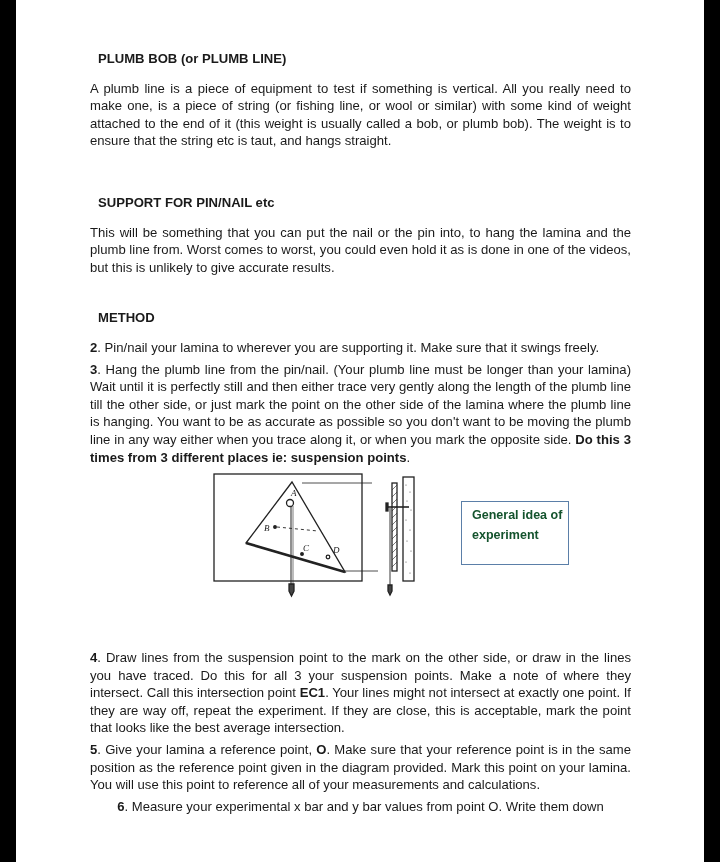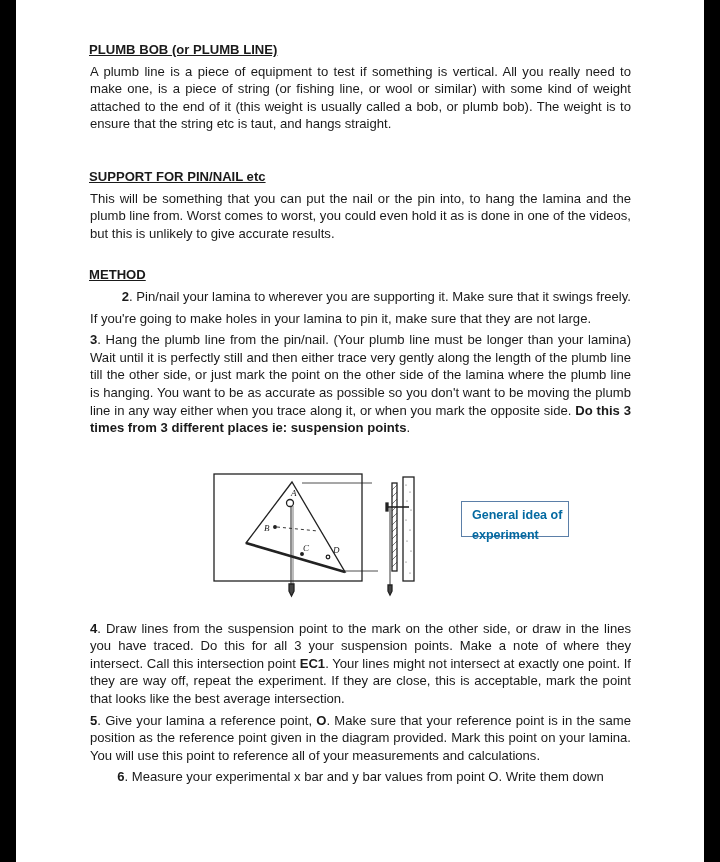--- a/index.html
+++ b/index.html
@@ -9,57 +9,56 @@
     font-family:"Liberation Sans", sans-serif;
   }
   .page {
     position:absolute; left:16px; top:0; width:688px; height:862px;
     background:#fff;
   }
   .content {
     position:absolute; left:70px; top:38px; width:549px;
     color:#1a1a1a; font-size:13.1px; line-height:17.6px;
   }
-  .h { font-weight:bold; margin:3px;text-decoration:underline; }
+  .h { font-weight:bold; margin:12px; }
   p { margin:4px; text-align:justify; }
   .gap1 { height:28px; }
   .gap2 { height:17px; }
   .num { font-weight:bold; }
   .it { font-style:italic; }
   .b { font-weight:bold; }
   .diagram-gap { height:175px; position:relative; }
   .caption-box {
     position:absolute; left:445px; top:501px;
-    width:108px; height:36px;
+    width:108px; height:64px;
     border:1.5px solid #5b7fa8;
     background:#fff;
     font-family:"Liberation Sans", sans-serif;
-    font-weight:bold; font-size:12.5px; line-height:20px; color:#0369a1;
+    font-weight:bold; font-size:12.5px; line-height:20px; color:#14532d;
     padding:3px 0 0 10px; box-sizing:border-box;
   }
 </style>
 </head>
 <body>
 
 <div class="page">
   <div class="content">
 
     <p class="h">PLUMB BOB (or PLUMB LINE)</p>
     <p>A plumb line is a piece of equipment to test if something is vertical.  All you really need to make one, is a piece of string (or fishing line, or wool or similar) with some kind of weight attached to the end of it (this weight is usually called a bob, or plumb bob). The weight is to ensure that the string etc is taut, and hangs straight.</p>
 
     <div class="gap1"></div>
 
     <p class="h">SUPPORT FOR PIN/NAIL etc</p>
     <p>This will be something that you can put the nail or the pin into, to hang the lamina and the plumb line from. Worst comes to worst, you could even hold it as is done in one of the videos, but this is unlikely to give accurate results.</p>
 
     <div class="gap2"></div>
 
     <p class="h">METHOD</p>
-    <p style="text-align:right"><span class="num">2</span><span>. Pin/nail your lamina to wherever you are supporting it. Make sure that it swings freely.</span></p>
-    <p style="text-align:left">If you're going to make holes in your lamina to pin it, make sure that they are not large.</p>
+    <p style="text-align:left"><span class="num">2</span><span>. Pin/nail your lamina to wherever you are supporting it. Make sure that it swings freely.</span></p>
     <p><span class="num">3</span><span>. Hang the plumb line from the pin/nail. (Your plumb line must be longer than your lamina) Wait until it is perfectly still and then either trace very gently along the length of the plumb line till the other side, or just mark the point on the other side of the lamina where the plumb line is hanging. You want to be as accurate as possible so you don't want to be moving the plumb line in any way either when you trace along it, or when you mark the opposite side.</span> <span class="b">Do this 3 times from 3 different places ie: suspension points</span><span>.</span></p>
 
     <div class="diagram-gap"></div>
 
     <p><span class="num">4</span><span>. Draw lines from the suspension point to the mark on the other side, or draw in the lines you have traced. Do this for all 3 your suspension points. Make a note of where they intersect. Call this intersection point </span><span class="b">EC1</span><span>. Your lines might not intersect at exactly one point. If they are way off, repeat the experiment. If they are close, this is acceptable, mark the point that looks like the best average intersection.</span></p>
     <p><span class="num">5</span><span>. Give your lamina a reference point, </span><span class="b">O</span><span>. Make sure that your reference point is in the same position as the reference point given in the diagram provided. Mark this point on your lamina. You will use this point to reference all of your measurements and calculations.</span></p>
     <p style="text-align:center"><span class="num">6</span><span>. Measure your experimental x bar and y bar values from point O. Write them down</span></p>
   </div>
 
   <svg style="position:absolute;left:0;top:0" width="688" height="862" viewBox="16 0 688 862">

